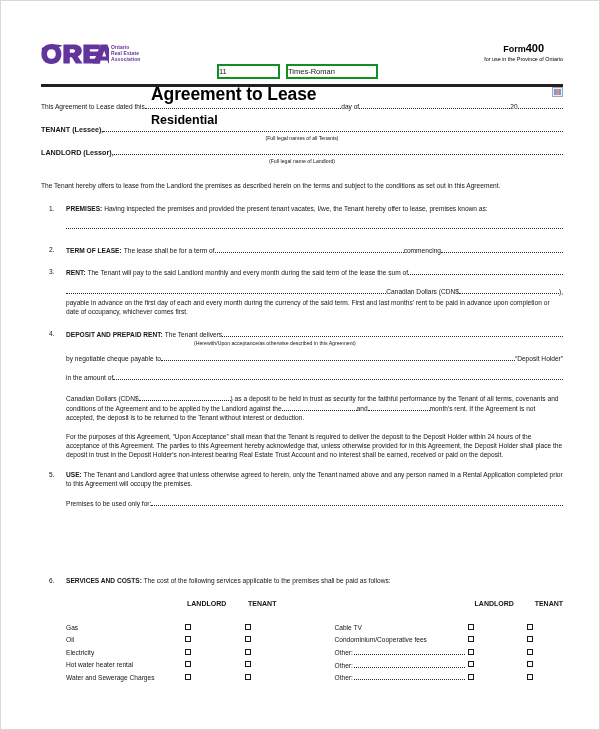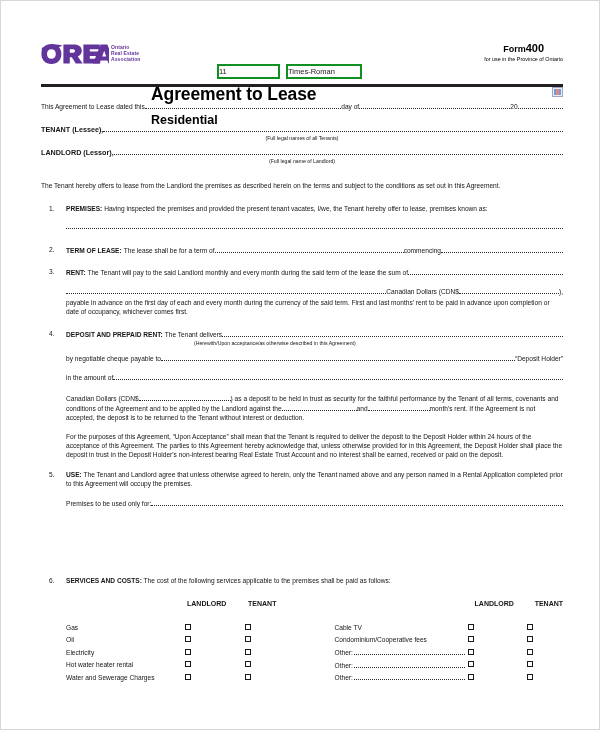--- a/index.html
+++ b/index.html
@@ -92,21 +92,21 @@
     background: #ffffff;
     height: 15px;
     box-sizing: border-box;
     font-size: 7.5px;
     color: #1a1a1a;
     display: flex;
     align-items: center;
     font-family: "Liberation Sans", sans-serif;
   }
   .ffield.f-pages { width: 63px; }
-  .ffield.f-font  { width: 76px; }
+  .ffield.f-font  { width: 92px; }
 
   .form-no {
     position: absolute;
     right: 0;
     top: 6px;
     text-align: center;
   }
   .form-no-line1 {
     font-size: 9px;
     font-weight: bold;

